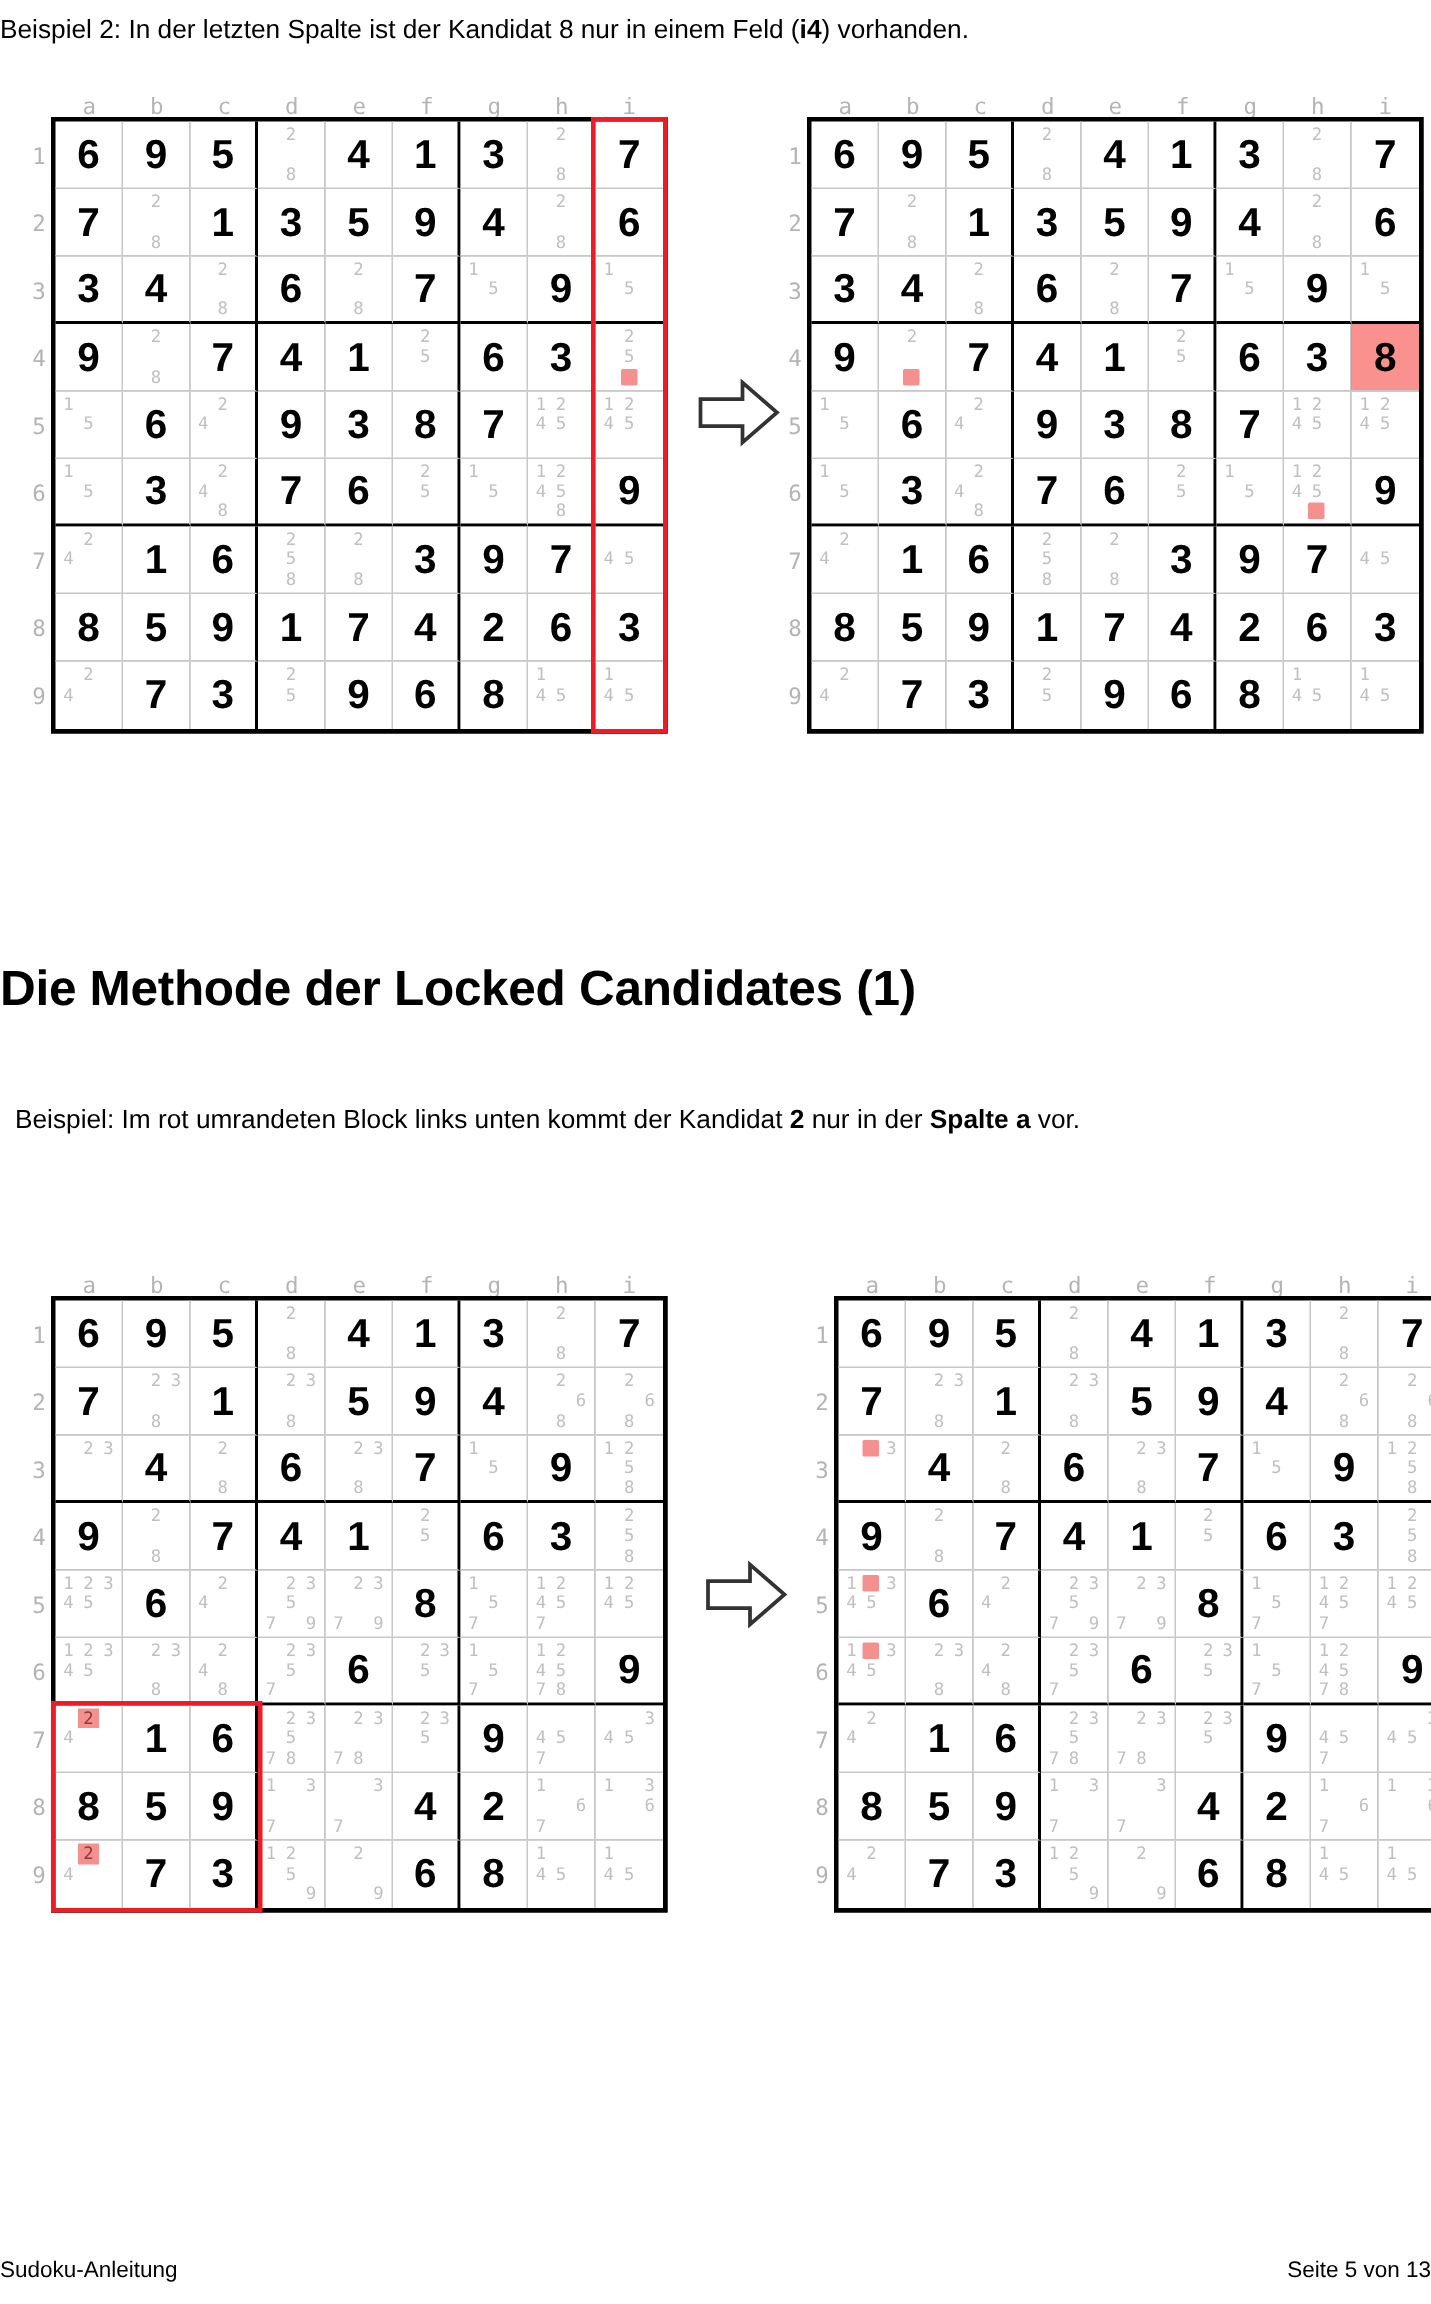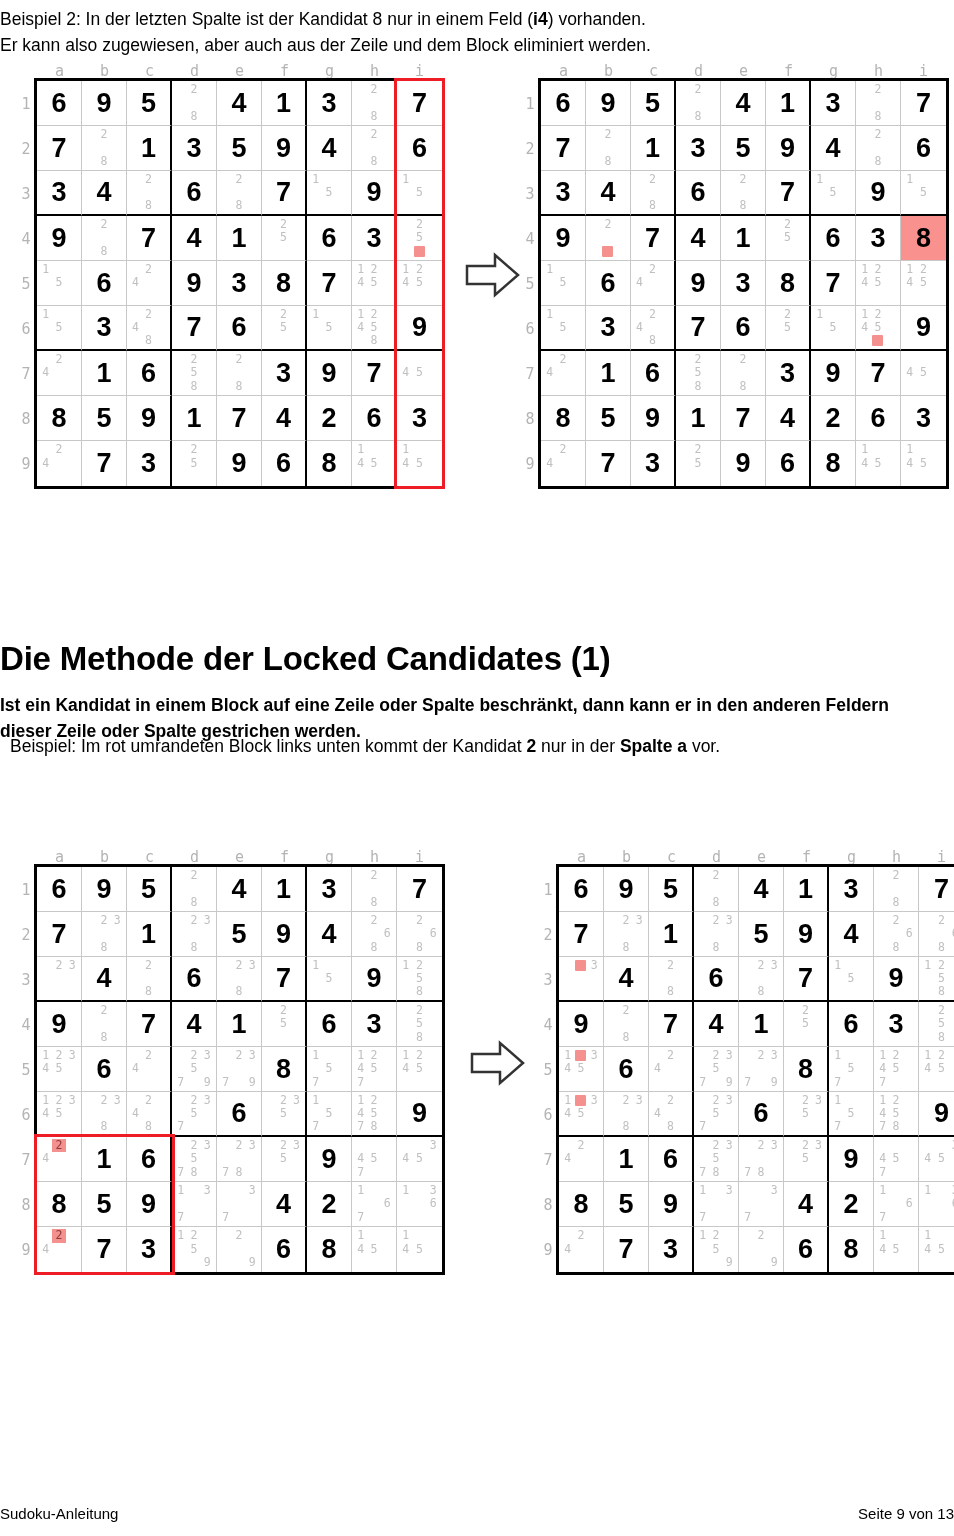--- a/index.html
+++ b/index.html
@@ -49,21 +49,20 @@
   .redbox{position:absolute;border:3px solid #ee1c24;box-sizing:border-box;pointer-events:none;z-index:5;}
   .arrow{position:absolute;}
 </style>
 </head>
 <body>
 
 <div class="page">
 
   <div class="intro">
     <span class="l"><span>Beispiel 2: In der letzten Spalte ist der Kandidat 8 nur in einem Feld (</span><b>i4</b><span>) vorhanden.</span></span>
-    <span class="l">Er kann also zugewiesen, aber auch aus der Zeile und dem Block eliminiert werden.</span>
   </div>
 
   <div class="board" id="board0" style="left: 18px; top: 62px; width: 427px; height: 427px;">
       <div class="colhdr" style="left: 19px; top: 0px; width: 45px;">a</div>
       <div class="colhdr" style="left: 64px; top: 0px; width: 45px;">b</div>
       <div class="colhdr" style="left: 109px; top: 0px; width: 45px;">c</div>
       <div class="colhdr" style="left: 154px; top: 0px; width: 45px;">d</div>
       <div class="colhdr" style="left: 199px; top: 0px; width: 45px;">e</div>
       <div class="colhdr" style="left: 244px; top: 0px; width: 45px;">f</div>
       <div class="colhdr" style="left: 289px; top: 0px; width: 45px;">g</div>
@@ -1140,21 +1139,20 @@
           </div>
         </div>
       </div>
     </div>
 
   <svg class="arrow" style="left:465px;top:252px;" width="56" height="46" viewBox="0 0 56 46">
     <polygon points="2,14 30,14 30,3 53,23 30,43 30,32 2,32" fill="#ffffff" stroke="#333333" stroke-width="2.5"></polygon>
   </svg>
 
   <div class="h-title">Die Methode der Locked Candidates (1)</div>
-  <div class="body-bold">Ist ein Kandidat in einem Block auf eine Zeile oder Spalte beschränkt, dann kann er in den anderen Feldern dieser Zeile oder Spalte gestrichen werden.</div>
   <div class="body-norm">
     <span class="l"><span>Beispiel: Im rot umrandeten Block links unten kommt der Kandidat </span><b>2</b><span> nur in der </span><b>Spalte a</b><span> vor.</span></span>
   </div>
 
   <div class="board" id="board2" style="left: 18px; top: 848px; width: 427px; height: 427px;">
       <div class="colhdr" style="left: 19px; top: 0px; width: 45px;">a</div>
       <div class="colhdr" style="left: 64px; top: 0px; width: 45px;">b</div>
       <div class="colhdr" style="left: 109px; top: 0px; width: 45px;">c</div>
       <div class="colhdr" style="left: 154px; top: 0px; width: 45px;">d</div>
       <div class="colhdr" style="left: 199px; top: 0px; width: 45px;">e</div>
@@ -2544,16 +2542,16 @@
         </div>
       </div>
     </div>
 
   <svg class="arrow" style="left:470px;top:1040px;" width="56" height="46" viewBox="0 0 56 46">
     <polygon points="2,14 30,14 30,3 53,23 30,43 30,32 2,32" fill="#ffffff" stroke="#333333" stroke-width="2.5"></polygon>
   </svg>
 
   <div class="footer">
     <span class="fl">Sudoku-Anleitung</span>
-    <span class="fr">Seite 9 von 13</span>
+    <span class="fr">Seite 5 von 13</span>
   </div>
 
 </div>
 
 </body></html>

